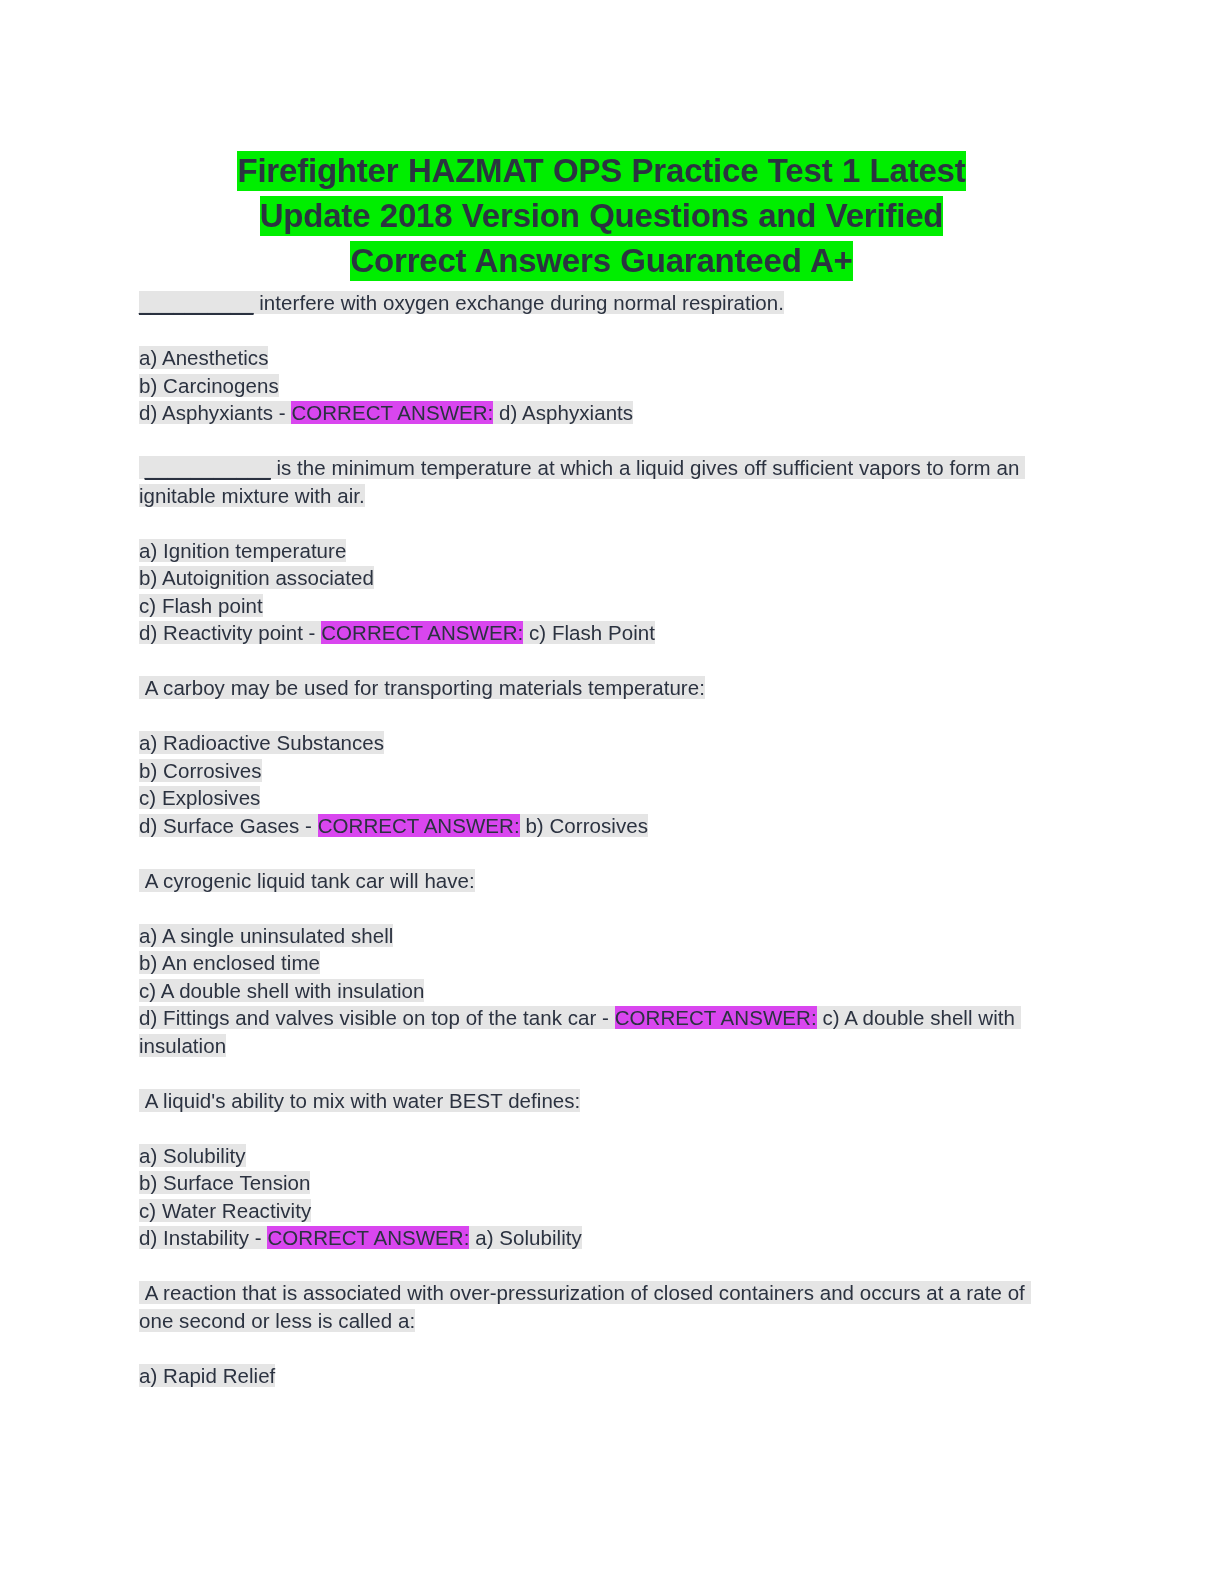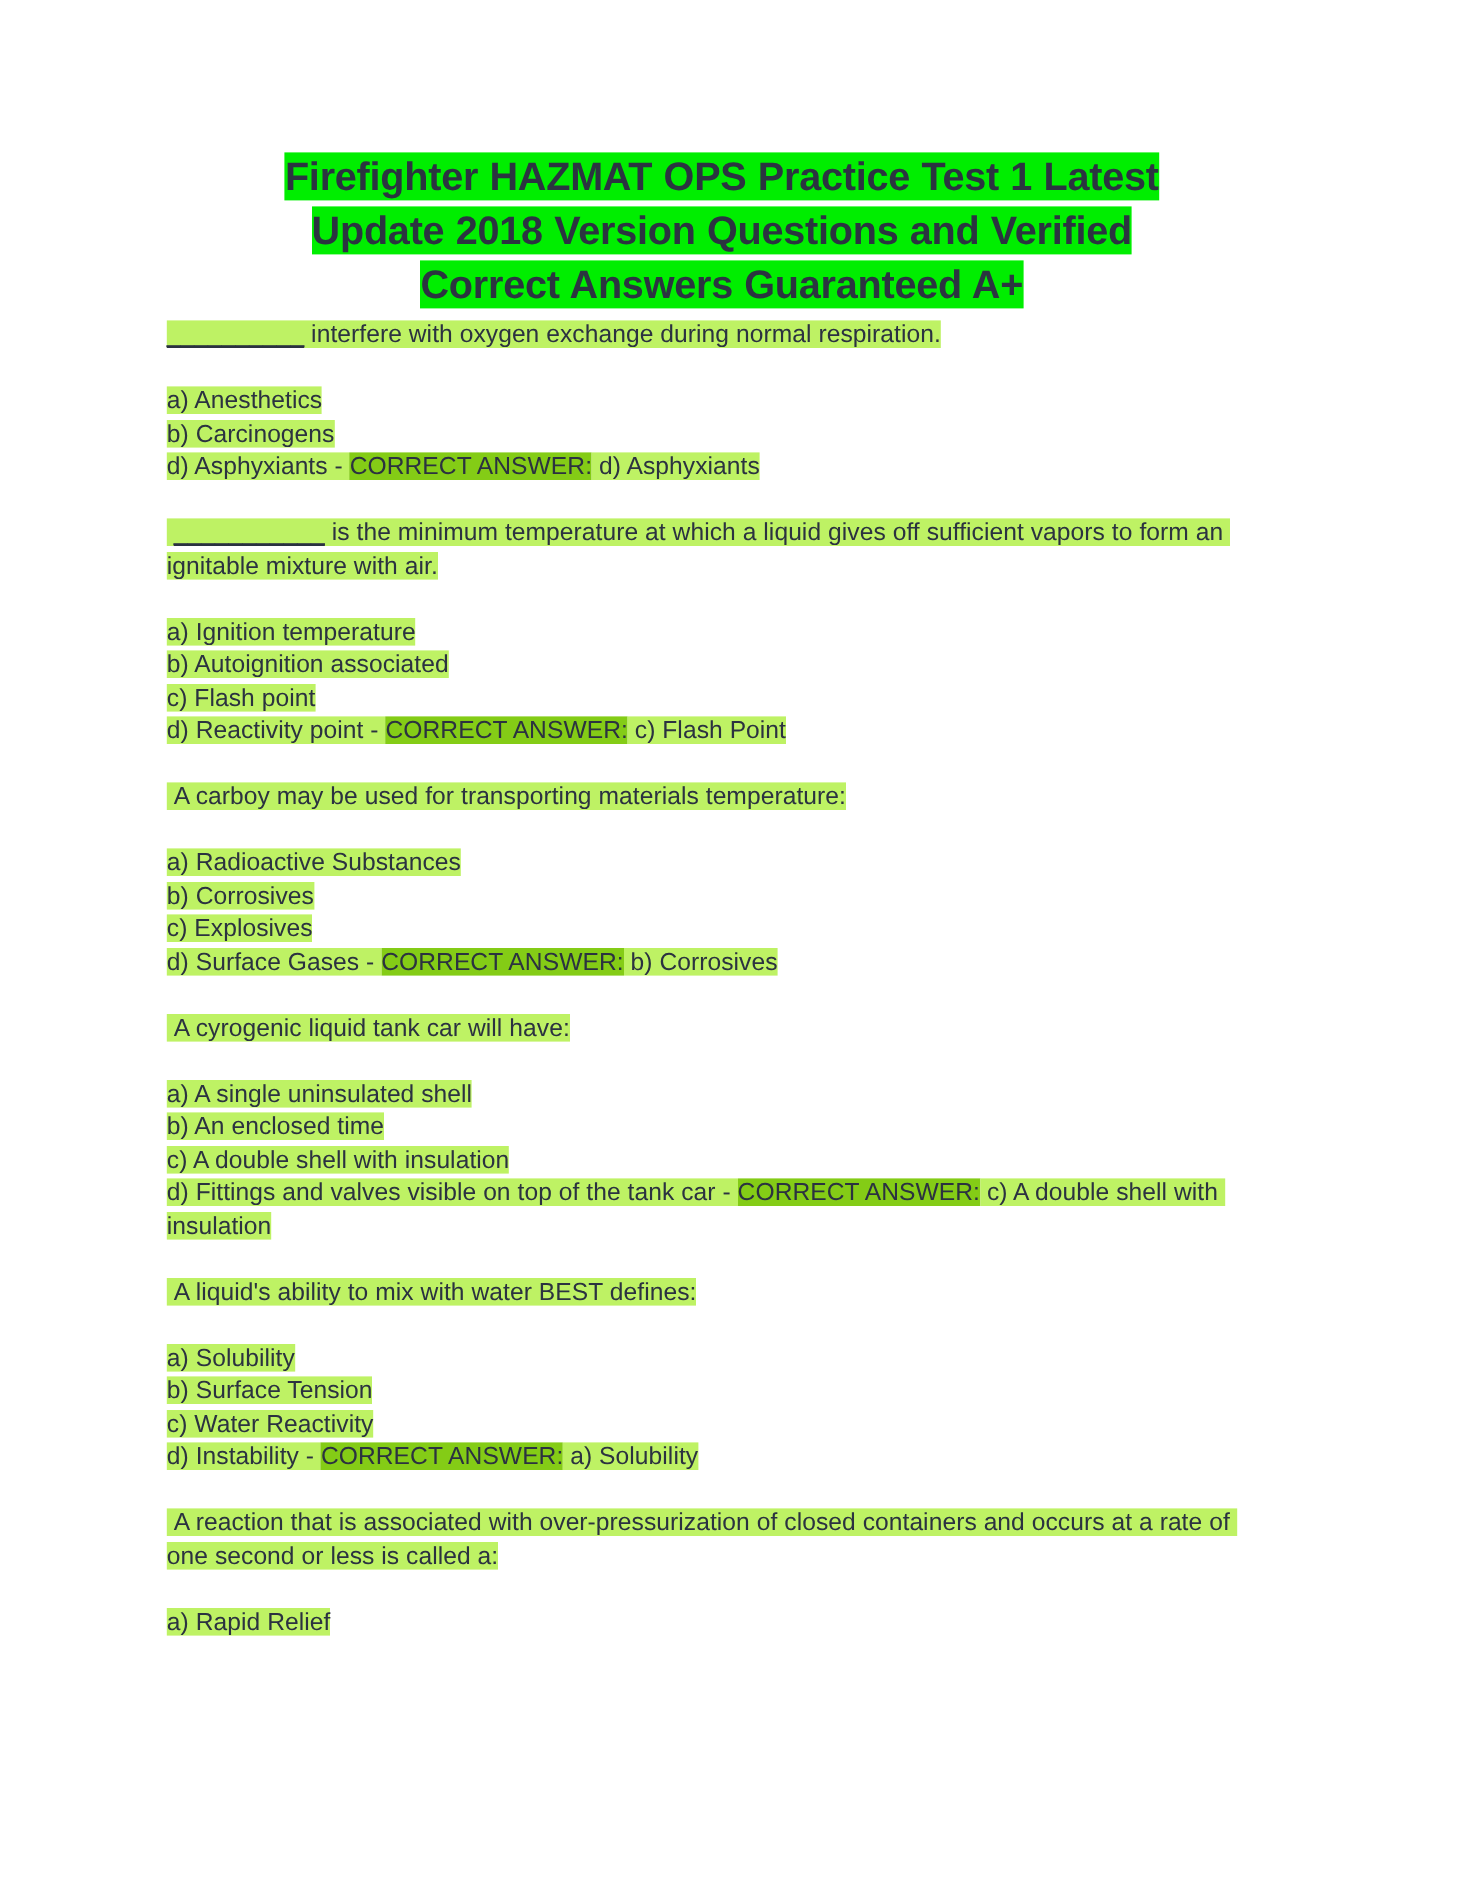--- a/index.html
+++ b/index.html
@@ -21,21 +21,21 @@
     width: 1224px;
     height: 1584px;
     background: #ffffff;
     box-sizing: border-box;
     padding: 0;
   }
 
   .content {
     position: absolute;
     left: 139px;
-    top: 124px;
+    top: 148px;
     width: 925px;
   }
 
   
   .doc-title {
     margin: 0 0 6px 0;
     padding: 0;
     text-align: center;
     font-size: 33px;
     line-height: 45px;
@@ -54,30 +54,30 @@
   
   .blk {
     font-size: 20.5px;
     line-height: 27.5px;
     color: #2b3240;
     white-space: pre-wrap;
     margin: 0;
     letter-spacing: 0.05px;
   }
   .blk .tint {
-    background-color: #bef264;
+    background-color: #e5e5e5;
     box-decoration-break: clone;
     -webkit-box-decoration-break: clone;
   }
   .spacer {
     height: 27.5px;
   }
 
   .hl-cyan {
-    background-color: #84cc16;
+    background-color: #d946ef;
     box-decoration-break: clone;
     -webkit-box-decoration-break: clone;
   }
 
   .blank-line {
     text-decoration: underline;
     text-decoration-thickness: 2px;
     text-underline-offset: 3px;
   }
 

